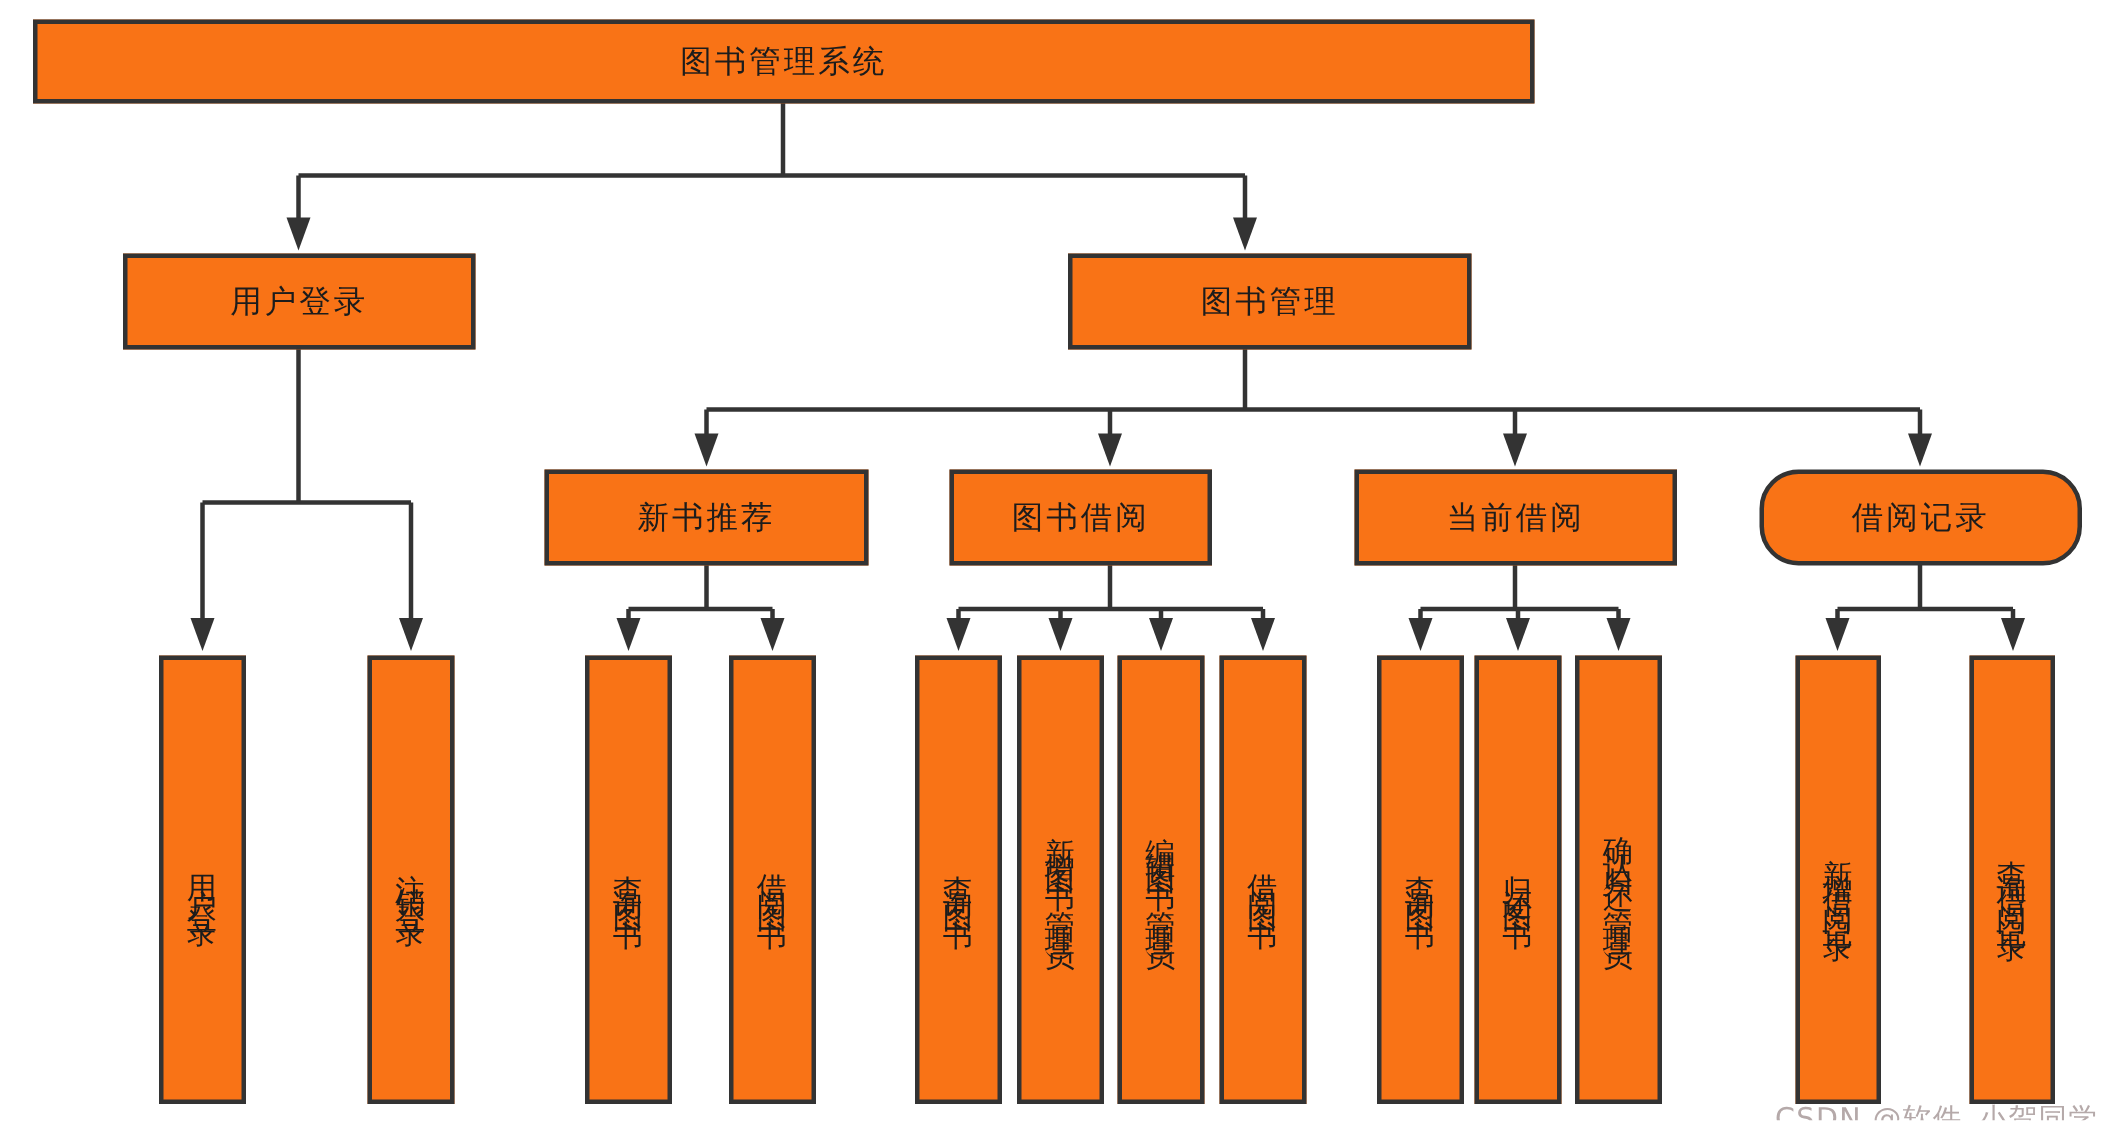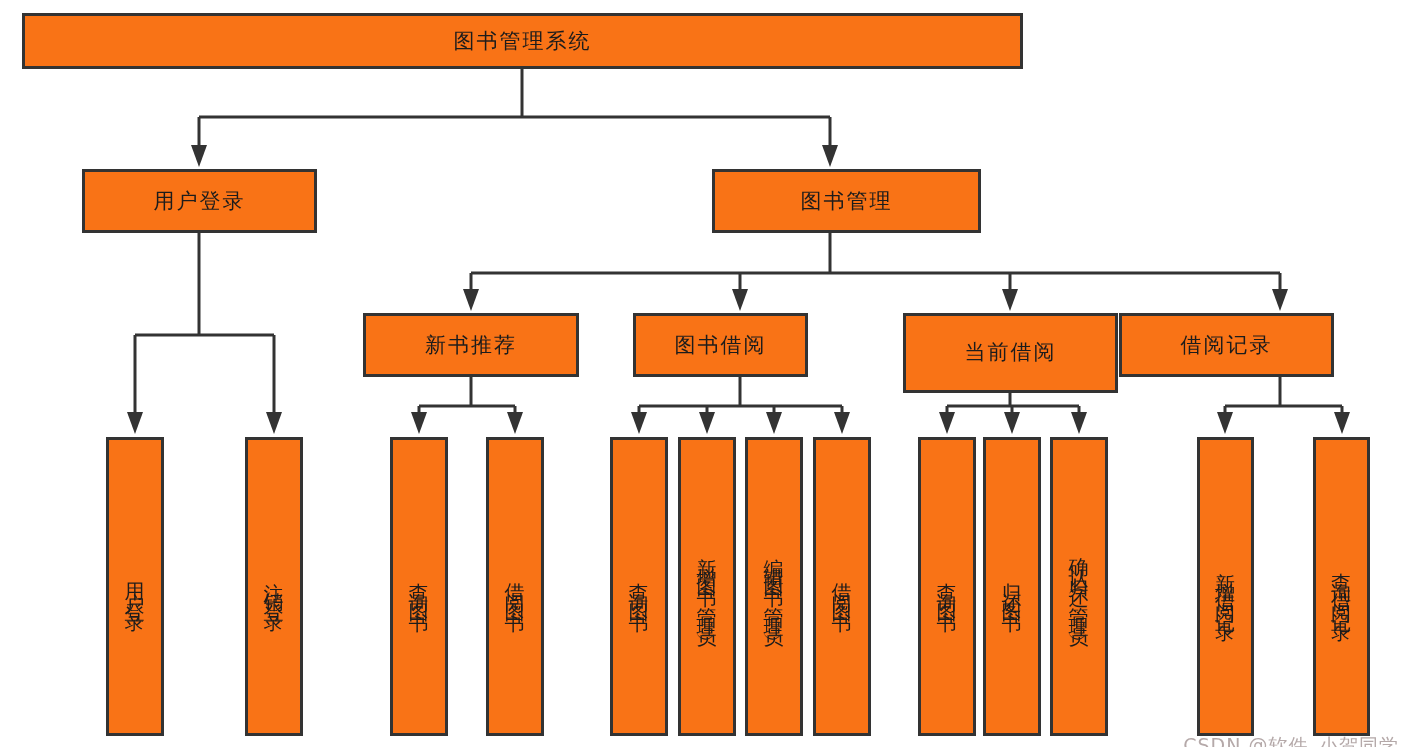--- a/index.html
+++ b/index.html
@@ -133,22 +133,22 @@
     </g>
   </svg>
 
   <div class="node hnode" style="left:22px; top:13px; width:1001px; height:56px;">图书管理系统</div>
 
   <div class="node hnode" style="left:82px; top:169px; width:235px; height:64px;">用户登录</div>
   <div class="node hnode" style="left:712px; top:169px; width:269px; height:64px;">图书管理</div>
 
   <div class="node hnode" style="left:363px; top:313px; width:216px; height:64px;">新书推荐</div>
   <div class="node hnode" style="left:633px; top:313px; width:175px; height:64px;">图书借阅</div>
-  <div class="node hnode" style="left:903px; top:313px; width:215px; height:80px;font-family:Liberation Mono, monospace;">当前借阅</div>
-  <div class="node hnode" style="left:1119px; top:313px; width:215px; height:64px;">借阅记录</div>
+  <div class="node hnode" style="left:903px; top:313px; width:215px; height:64px;">当前借阅</div>
+  <div class="node hnode" style="left:1173px; top:313px; width:215px; height:64px;border-radius:26px;">借阅记录</div>
 
   <div class="node vnode" style="left:106px; top:437px;">
     <span class="vtext">用户登录</span>
   </div>
   <div class="node vnode" style="left:245px; top:437px;">
     <span class="vtext">注销登录</span>
   </div>
 
   <div class="node vnode" style="left:390px; top:437px;">
     <span class="vtext">查询图书</span>

